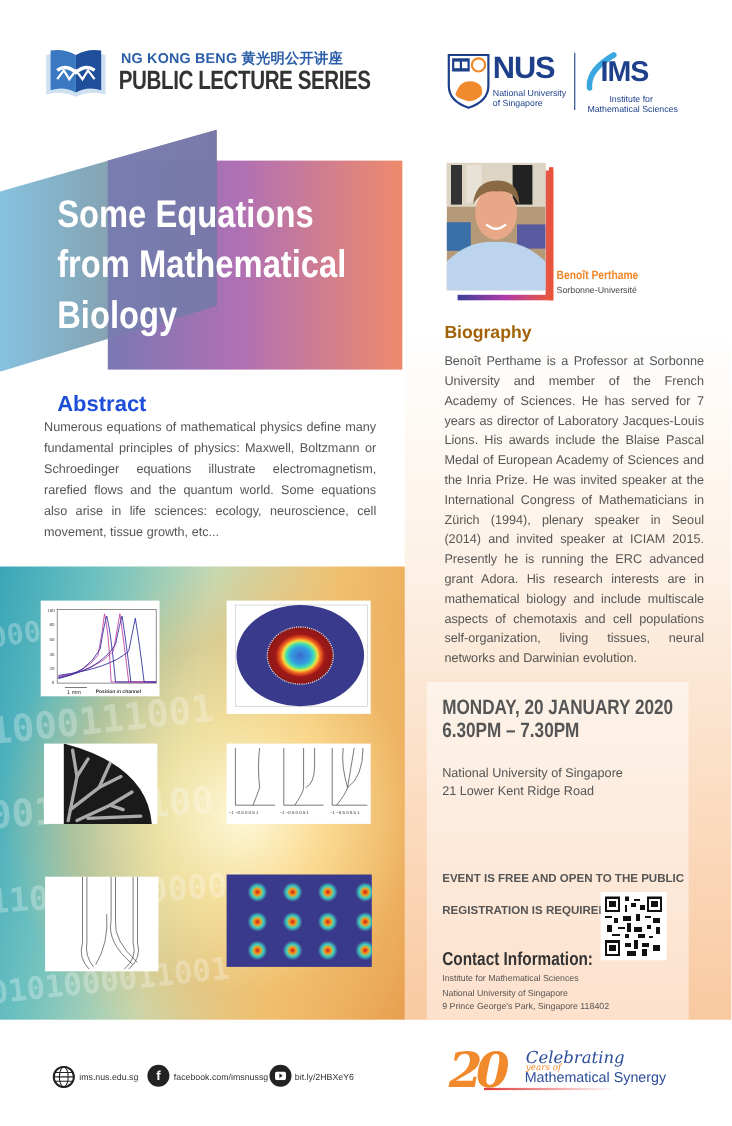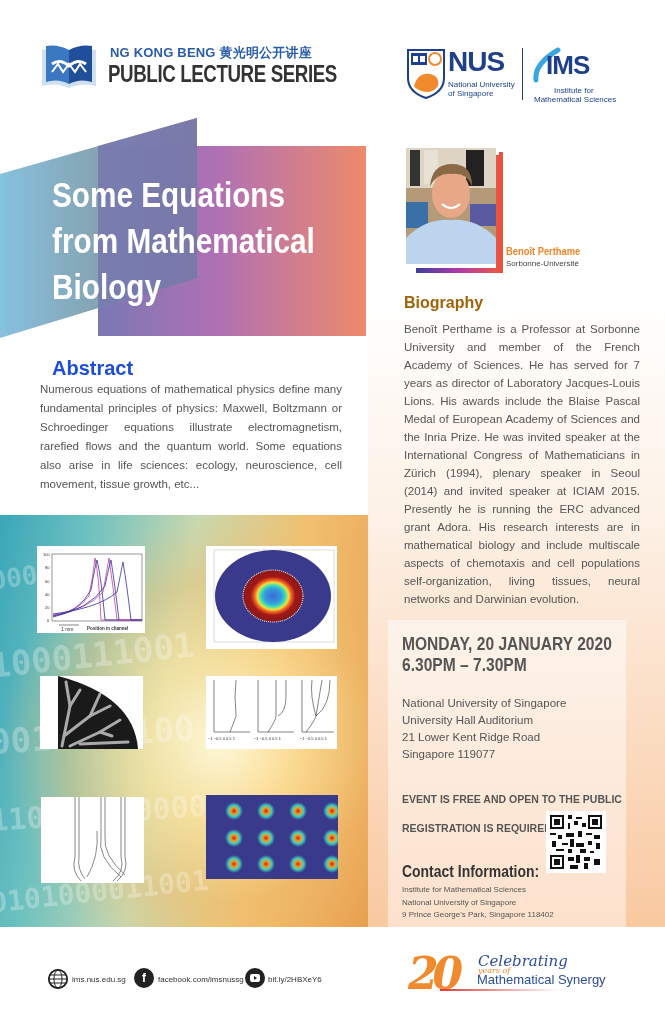--- a/index.html
+++ b/index.html
@@ -276,23 +276,21 @@
   </div>
 </div>
 
 <div class="abs" id="info-box"></div>
 <div class="abs" id="date">
   <div>MONDAY, 20 JANUARY 2020</div>
   <div>6.30PM – 7.30PM</div>
 </div>
 <div class="abs" id="venue">
   <div>National University of Singapore</div>
-  <div>University Hall Auditorium</div>
   <div>21 Lower Kent Ridge Road</div>
-  <div>Singapore 119077</div>
 </div>
 <div class="abs" id="free">EVENT IS FREE AND OPEN TO THE PUBLIC</div>
 <div class="abs" id="reg">REGISTRATION IS REQUIRED</div>
 <div class="abs" id="qr">
   <svg width="52" height="54" viewBox="0 0 26 27" shape-rendering="crispEdges">
     <rect x="0" y="0" width="7" height="7" fill="#111"></rect>
       <rect x="1" y="1" width="5" height="5" fill="#fff"></rect>
       <rect x="2" y="2" width="3" height="3" fill="#111"></rect>
     <rect x="19" y="0" width="7" height="7" fill="#111"></rect>
       <rect x="20" y="1" width="5" height="5" fill="#fff"></rect>

